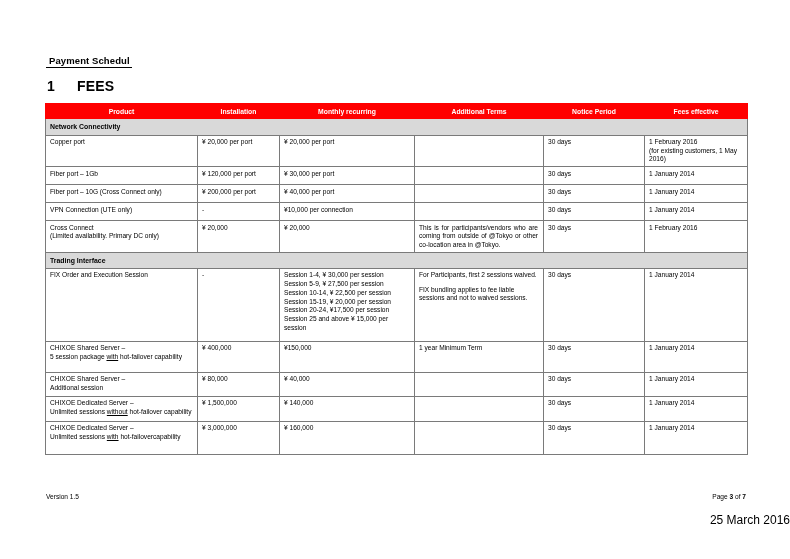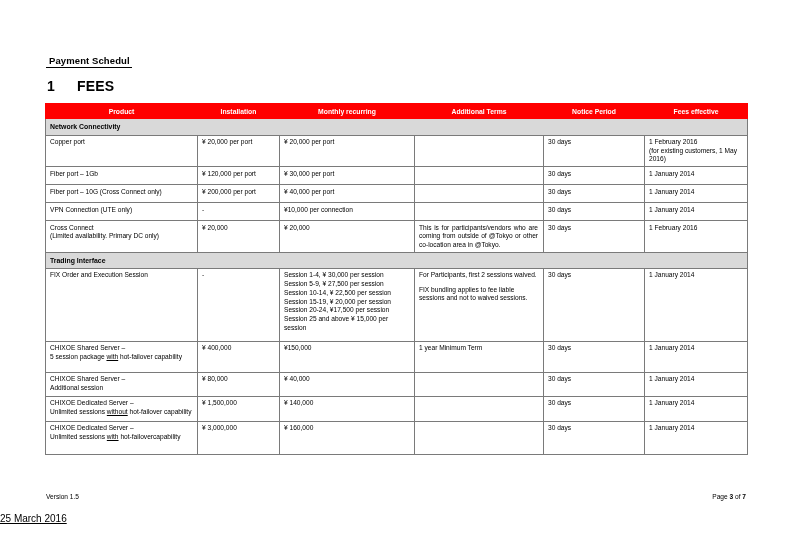--- a/index.html
+++ b/index.html
@@ -112,23 +112,22 @@
     right: 44px;
     top: 493px;
     font-size: 6.6px;
   }
   .footer-right b { font-weight: bold; }
   .footer-center {
     position: absolute;
     left: 0;
     right: 0;
     top: 513px;
-    text-align: left;
-    font-size: 10px;
-    text-decoration: underline;
+    text-align: right;
+    font-size: 12px;
   }
 </style>
 </head>
 <body>
 
 <div class="page">
 
   <div class="doc-header"><span class="underline">Payment Schedul</span></div>
 
   <div class="section-heading"><span class="num">1</span><span>FEES</span></div>

